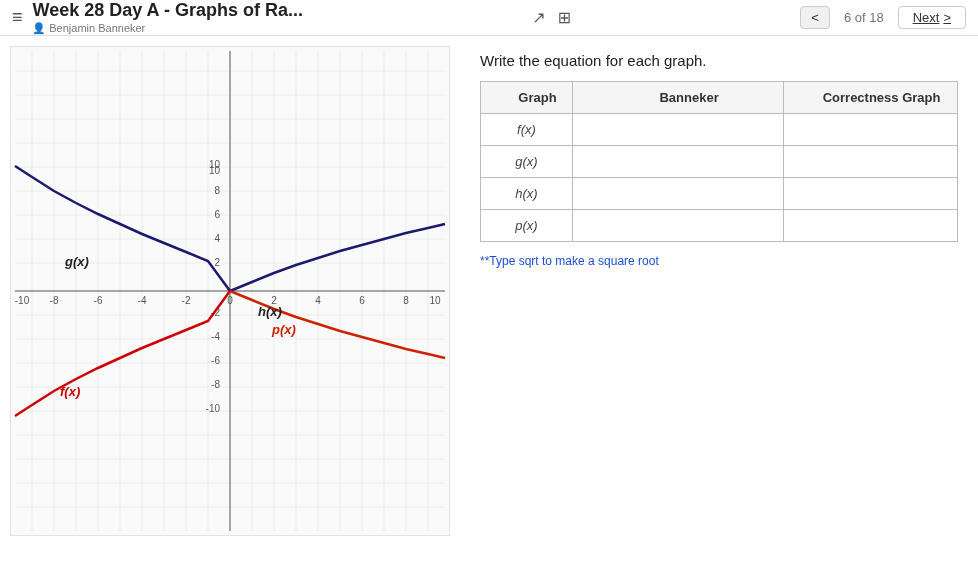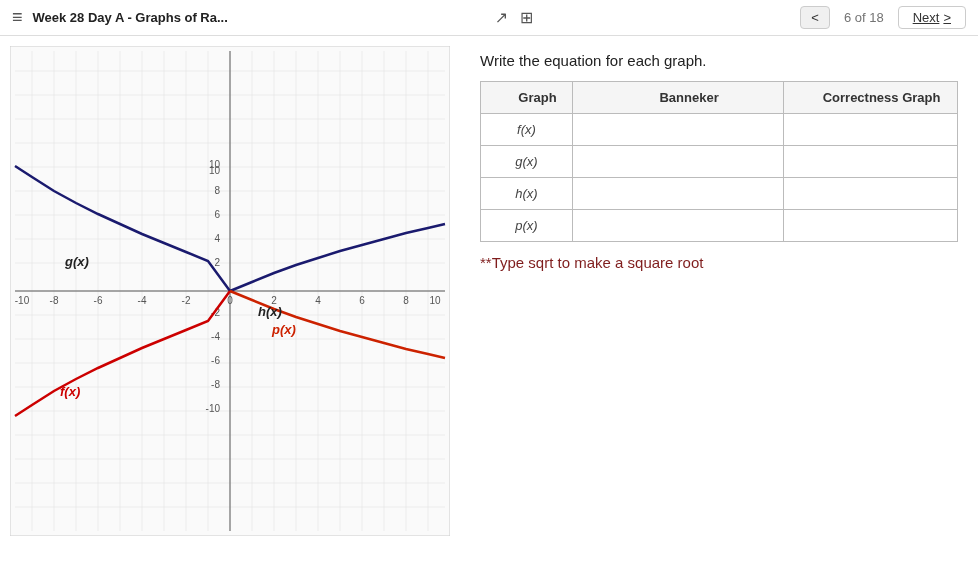--- a/index.html
+++ b/index.html
@@ -33,21 +33,21 @@
       font-size: 18px;
       cursor: pointer;
       color: #555;
     }
     .title-block {
       display: flex;
       flex-direction: column;
       line-height: 1.2;
     }
     .title-main {
-      font-size: 13px;
+      font-size: 18px;
       font-weight: bold;
       color: #222;
     }
     .title-sub {
       font-size: 11px;
       color: #777;
     }
     .topbar-icons {
       display: flex;
       align-items: center;
@@ -148,37 +148,41 @@
       text-align: center;
     }
     .equation-table td.equation-cell {
       min-width: 180px;
     }
     .equation-table td.correctness-cell {
       min-width: 120px;
     }
 
     .hint-text {
-      font-size: 15px;
-      color: #7f1d1d;
+      font-size: 12px;
+      color: #1d4ed8;
     }
 
     
     .graph-svg {
       display: block;
     }
   </style>
 </head>
 <body>
 
 <div class="topbar">
   <div class="topbar-left">
     <span class="hamburger">≡</span>
     <div class="title-block">
       <span class="title-main">Week 28 Day A - Graphs of Ra...</span>
+      <span class="title-sub">
+        <span>👤</span>
+        <span>Benjamin Banneker</span>
+      </span>
     </div>
   </div>
   <div class="topbar-icons">
     <span class="icon-btn">↗</span>
     <span class="icon-btn">⊞</span>
   </div>
   <div class="topbar-right">
     <button class="nav-arrow">&lt;</button>
     <span class="page-indicator">6 of 18</span>
     <button class="next-btn">

